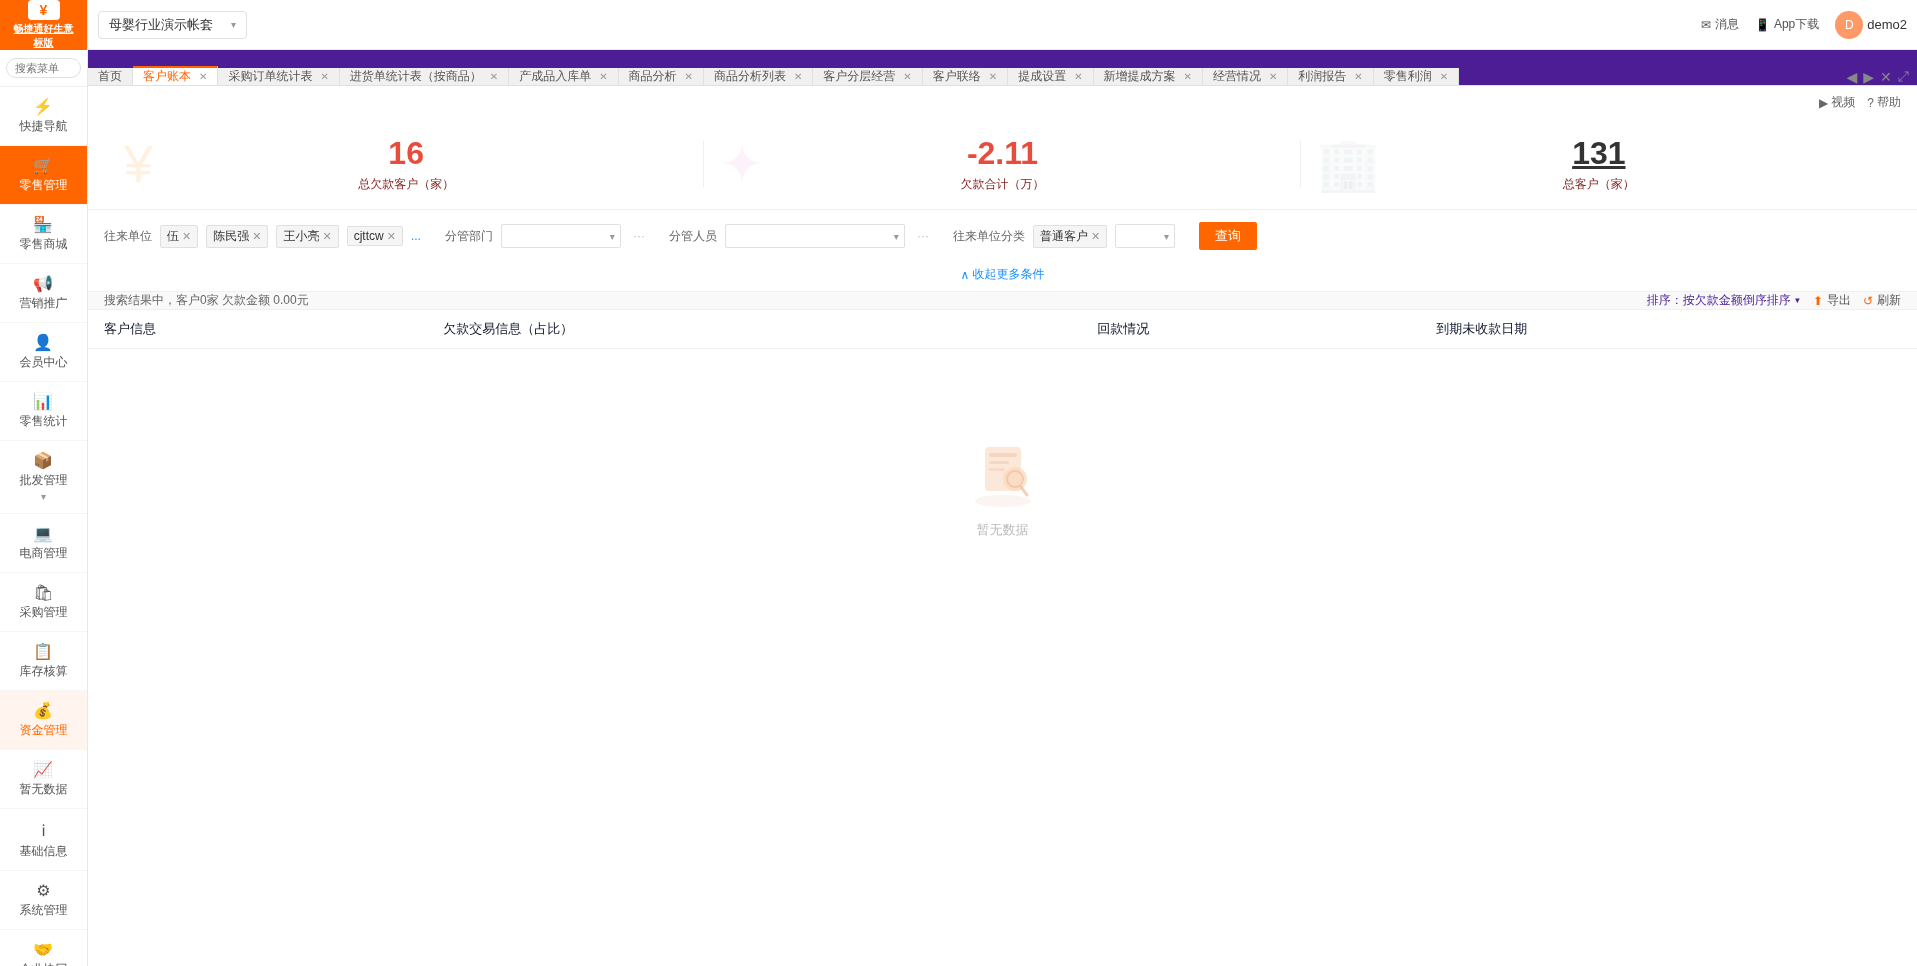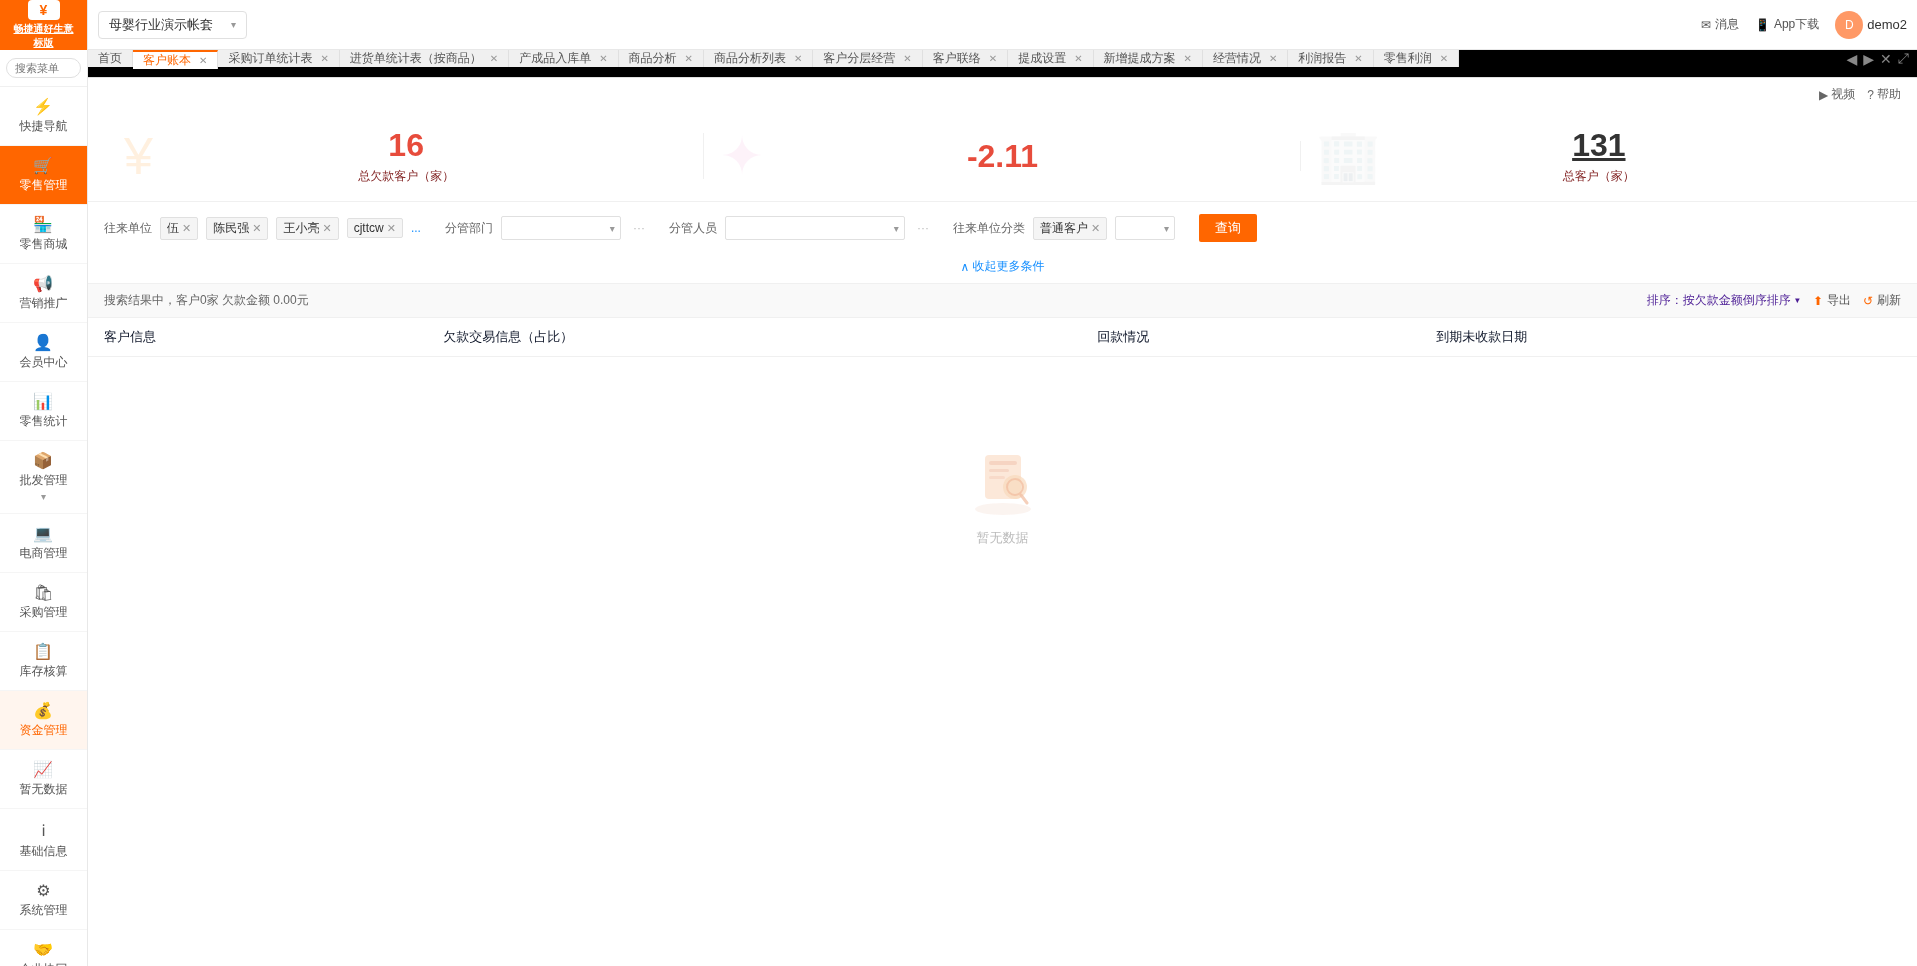--- a/index.html
+++ b/index.html
@@ -118,25 +118,25 @@
       align-items: center;
       justify-content: center;
       color: #fff;
       font-size: 12px;
       margin-right: 4px;
     }
     .username { font-size: 13px; color: #333; cursor: pointer; }
 
     
     .tabbar {
-      height: 28px;
-      background: #000000;
+      height: 36px;
+      background: #4c1d95;
       border-bottom: 1px solid #e0e0e0;
       display: flex;
-      align-items: flex-start;
+      align-items: flex-end;
       overflow: hidden;
       flex-shrink: 0;
     }
     .tab {
       display: flex;
       align-items: center;
       padding: 0 10px;
       font-size: 12px;
       color: #555;
       cursor: pointer;
@@ -266,21 +266,21 @@
     .collapse-row {
       display: flex;
       justify-content: center;
       padding: 6px 0 8px;
     }
 
     
     .result-bar {
       display: flex;
       align-items: center;
-      padding: 8px 16px;
+      padding: 0 16px;
       background: #f9f9f9;
       border-top: 1px solid #f0f0f0;
       border-bottom: 1px solid #f0f0f0;
       font-size: 12px;
       color: #666;
     }
     .result-bar-right {
       margin-left: auto;
       display: flex;
       align-items: center;
@@ -539,20 +539,21 @@
 
         <div class="stat-item" style="position:relative;">
           <div style="position:absolute;left:16px;top:50%;transform:translateY(-50%);opacity:0.12;font-size:52px;color:#ff8c00;">¥</div>
           <div class="stat-value" style="color:#e74c3c;">16</div>
           <div class="stat-label">总欠款客户（家）</div>
         </div>
 
         <div class="stat-item" style="position:relative;">
           <div style="position:absolute;left:16px;top:50%;transform:translateY(-50%);opacity:0.1;font-size:52px;color:#e8c;">✦</div>
           <div class="stat-value negative">-2.11</div>
+          <div class="stat-label">欠款合计（万）</div>
         </div>
 
         <div class="stat-item" style="position:relative;">
           <div style="position:absolute;left:16px;top:50%;transform:translateY(-50%);opacity:0.1;font-size:52px;color:#a0c8e8;">🏢</div>
           <div class="stat-value dark" style="text-decoration:underline;">131</div>
           <div class="stat-label">总客户（家）</div>
         </div>
       </div>
 
       <div class="filter-bar">

